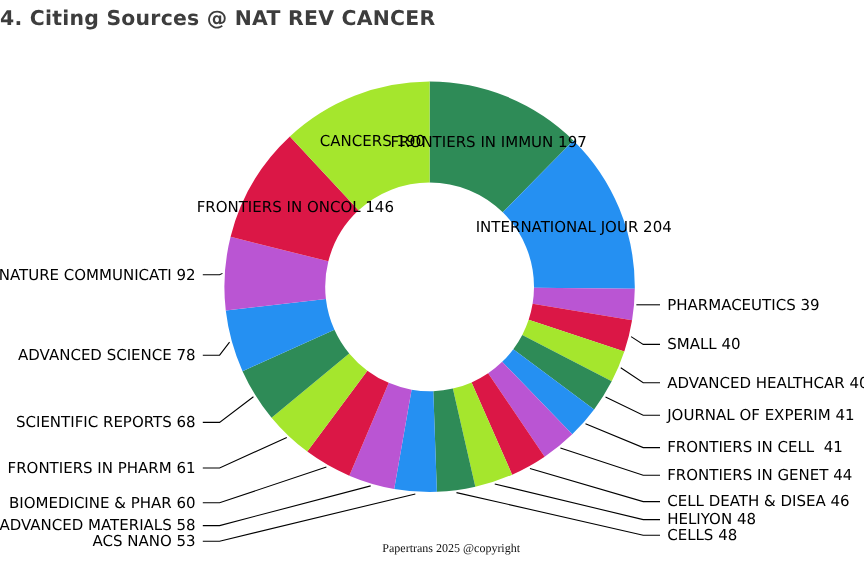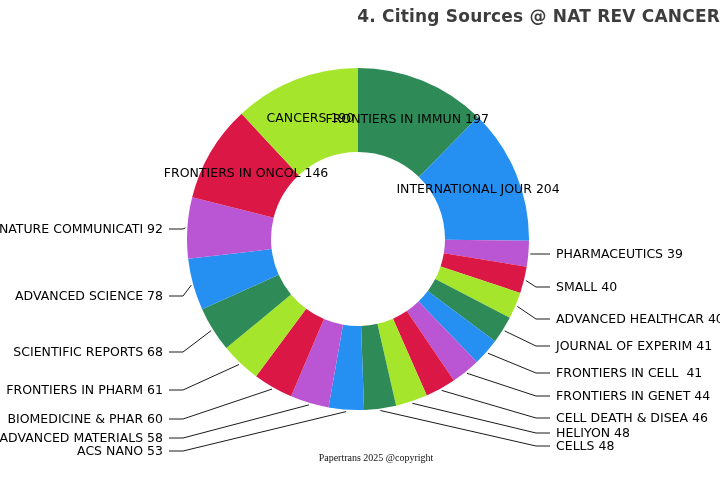--- a/index.html
+++ b/index.html
@@ -1,18 +1,18 @@
 <!DOCTYPE html>
 <html><head>
 <meta charset="utf-8">
 <style>
   html,body{margin:0;padding:0;background:#ffffff;width:720px;height:480px;overflow:hidden;}
   body{font-family:"DejaVu Sans","Liberation Sans",sans-serif;position:relative;}
   .title{
-    position:absolute;top:6px;left:0;width:720px;text-align:right;
+    position:absolute;top:6px;left:0;width:720px;text-align:left;
     font-size:17px;font-weight:bold;color:#3d3d3d;letter-spacing:0.2px;
   }
   .footer{
     position:absolute;top:452px;left:0;width:720px;text-align:center;
     font-family:"Liberation Serif","DejaVu Serif",serif;
     font-size:10px;color:#111111;margin-left:16px;
   }
   svg.chart{position:absolute;left:0;top:0;}
   svg.chart text{font-family:"DejaVu Sans","Liberation Sans",sans-serif;font-size:12.5px;fill:#000000;white-space:pre;}
   svg.chart polyline{fill:none;stroke:#000000;stroke-width:0.9;}

